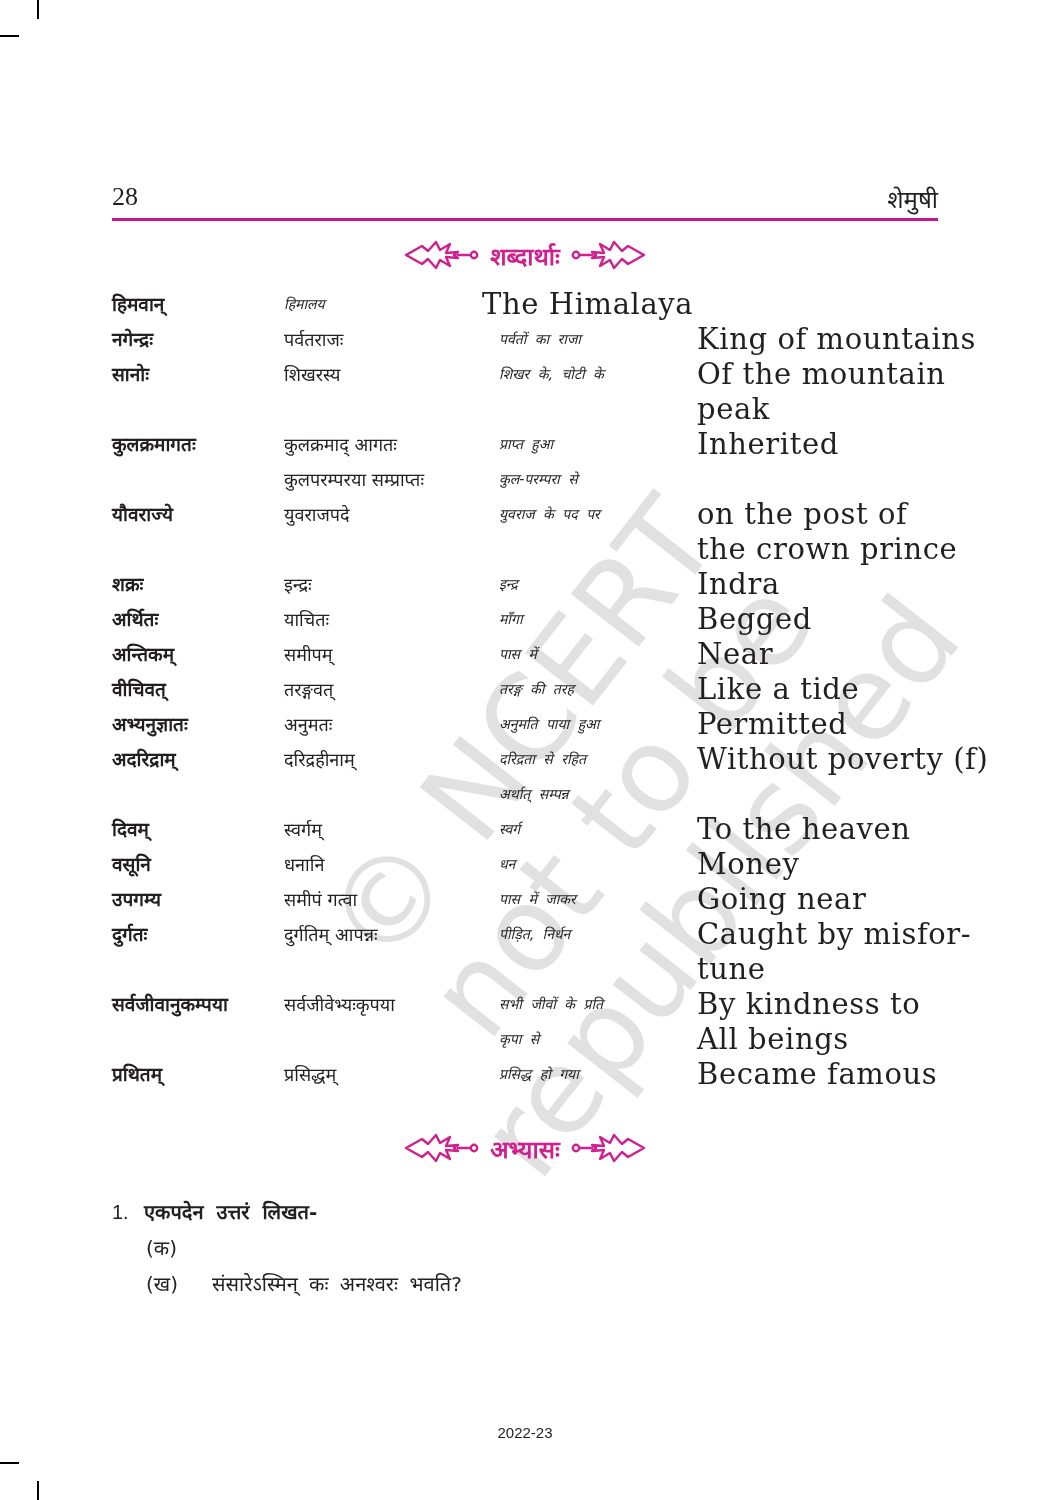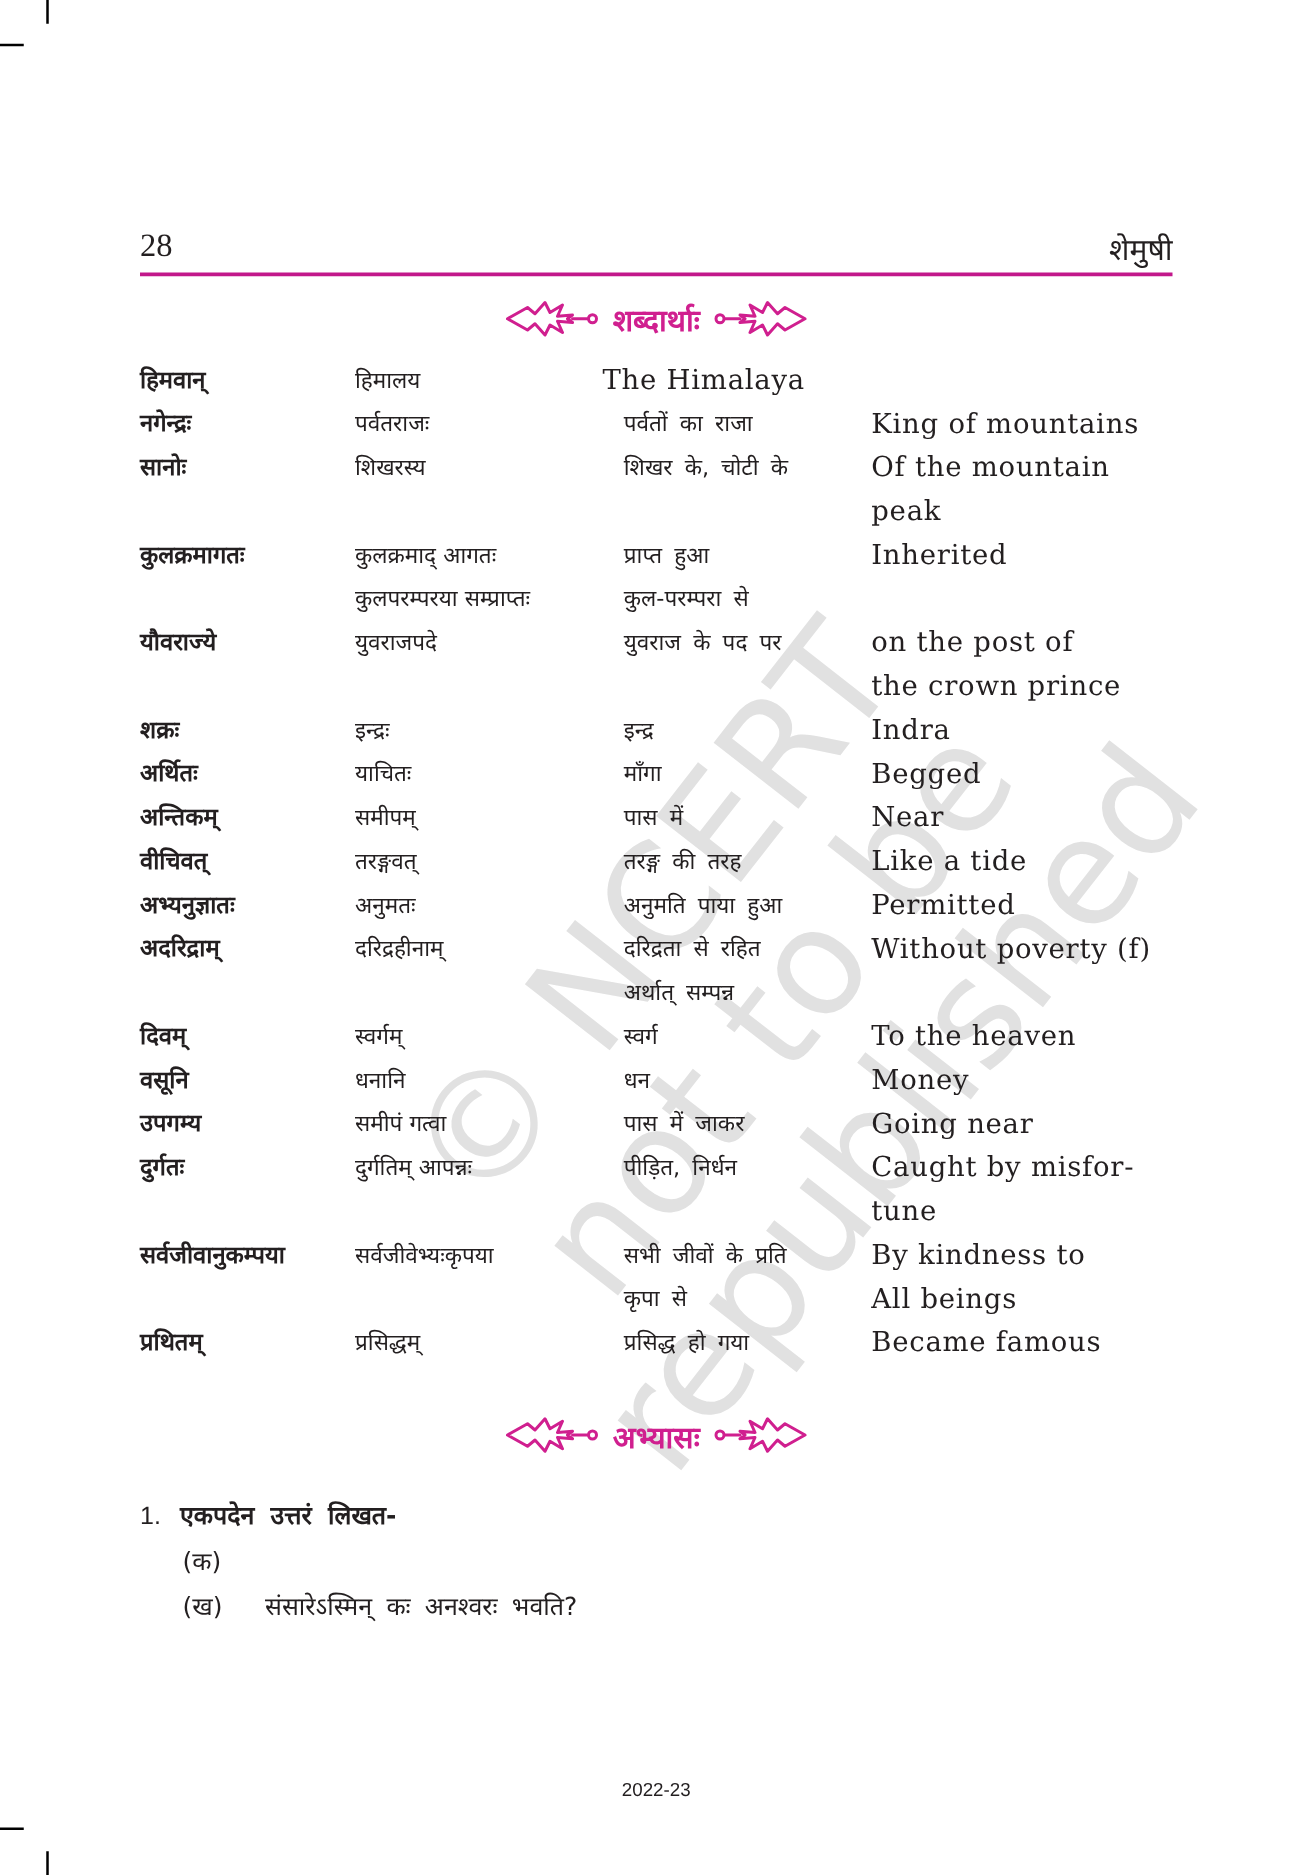--- a/index.html
+++ b/index.html
@@ -107,27 +107,28 @@
       font-size: 19px;
     }
     .c2 {
       width: 215px;
       font-family: "DejaVu Sans", sans-serif;
       font-size: 18px;
     }
     .c3 {
       width: 198px;
       font-family: "DejaVu Sans", sans-serif;
-      font-size: 18px;
+      font-size: 14px;
       word-spacing: 4px;
+      font-style: italic;
     }
     .c4 {
       width: 245px;
       font-family: "DejaVu Serif", serif;
-      font-size: 22px;
+      font-size: 29px;
       letter-spacing: 0.6px;
     }
     .line {
       display: block;
       white-space: nowrap;
     }
     .exercise {
       position: absolute;
       left: 112px;
       top: 1195px;

